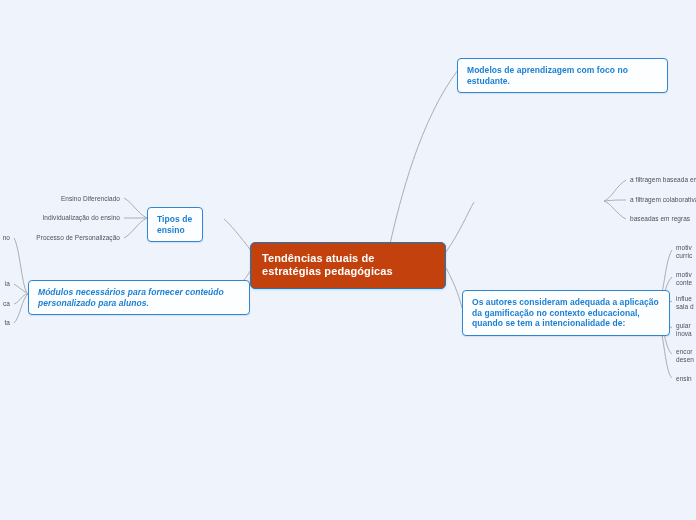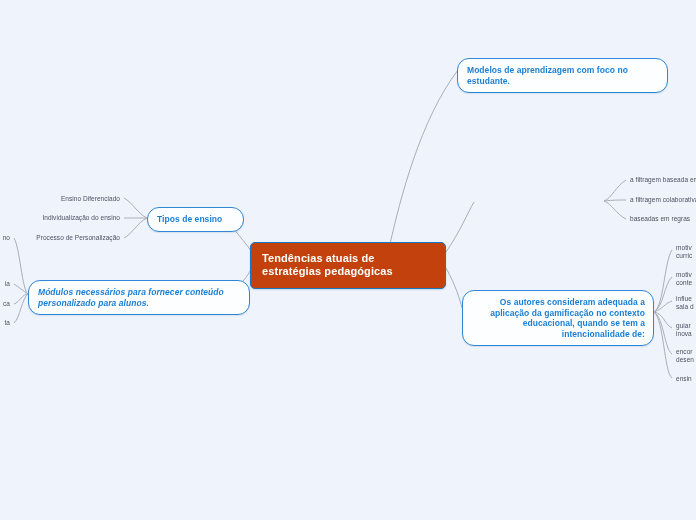--- a/index.html
+++ b/index.html
@@ -43,21 +43,21 @@
     font-size: 11px;
     line-height: 13px;
     padding: 9px 11px 10px 11px;
     letter-spacing: 0.1px;
     box-shadow: 0 1px 2px rgba(40,80,140,0.18);
   }
   
   .node-l1 {
     background: #fdfeff;
     border: 1px solid #2f86d4;
-    border-radius: 12px;
+    border-radius: 4px;
     color: #1a7fd4;
     font-weight: bold;
     font-size: 8.5px;
     line-height: 10.5px;
     padding: 6px 8px 6px 9px;
     letter-spacing: 0.05px;
     box-shadow: 0 1px 1px rgba(40,80,140,0.12);
   }
   
   .node-leaf {
@@ -130,21 +130,21 @@
   <div class="node node-leaf leaf-right" style="left:628px; top:175px; width:68px;">
     <span>a filtragem baseada em</span>
   </div>
   <div class="node node-leaf leaf-right" style="left:628px; top:195px; width:68px;">
     <span>a filtragem colaborativa</span>
   </div>
   <div class="node node-leaf leaf-right" style="left:628px; top:214px; width:68px;">
     <span>baseadas em regras</span>
   </div>
 
-  <div class="node node-l1" style="left:462px; top:290px; width:192px;text-align:right;">
+  <div class="node node-l1" style="left:462px; top:290px; width:208px;">
     <span>Os autores consideram adequada a aplicação da gamificação no contexto educacional, quando se tem a intencionalidade de:</span>
   </div>
   <div class="node node-leaf leaf-right two-line" style="left:674px; top:243px; width:22px;">
     <div>motiv</div>
     <div>curric</div>
   </div>
   <div class="node node-leaf leaf-right two-line" style="left:674px; top:270px; width:22px;">
     <div>motiv</div>
     <div>conte</div>
   </div>
@@ -157,21 +157,21 @@
     <div>inova</div>
   </div>
   <div class="node node-leaf leaf-right two-line" style="left:674px; top:347px; width:22px;">
     <div>encor</div>
     <div>desen</div>
   </div>
   <div class="node node-leaf leaf-right" style="left:674px; top:374px; width:22px;">
     <span>ensin</span>
   </div>
 
-  <div class="node node-l1" style="left:147px; top:207px; width:97px;">
+  <div class="node node-l1" style="left:147px; top:207px; width:56px;">
     <span>Tipos de ensino</span>
   </div>
   <div class="node node-leaf leaf-left" style="left:44px; top:194px; width:78px;">
     <span>Ensino Diferenciado</span>
   </div>
   <div class="node node-leaf leaf-left" style="left:32px; top:213px; width:90px;">
     <span>Individualização do ensino</span>
   </div>
   <div class="node node-leaf leaf-left" style="left:30px; top:233px; width:92px;">
     <span>Processo de Personalização</span>

